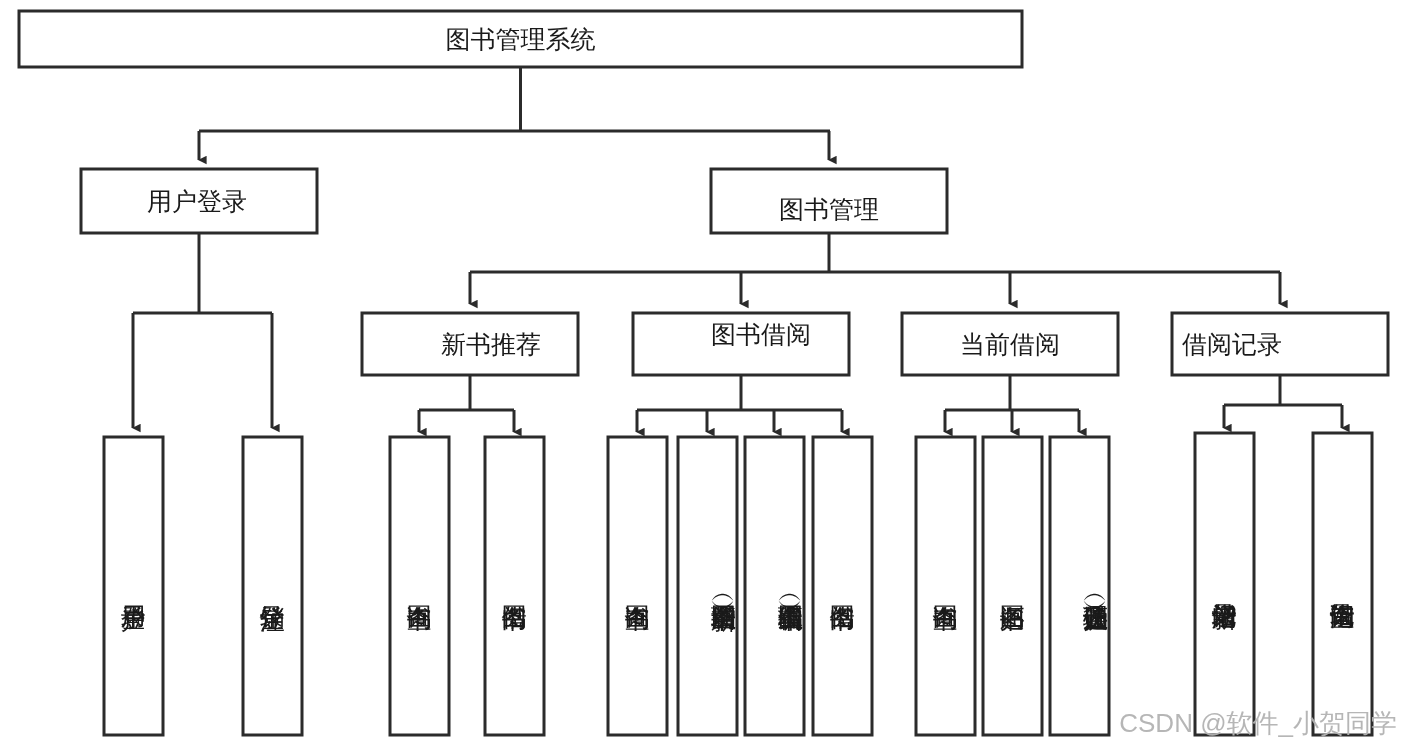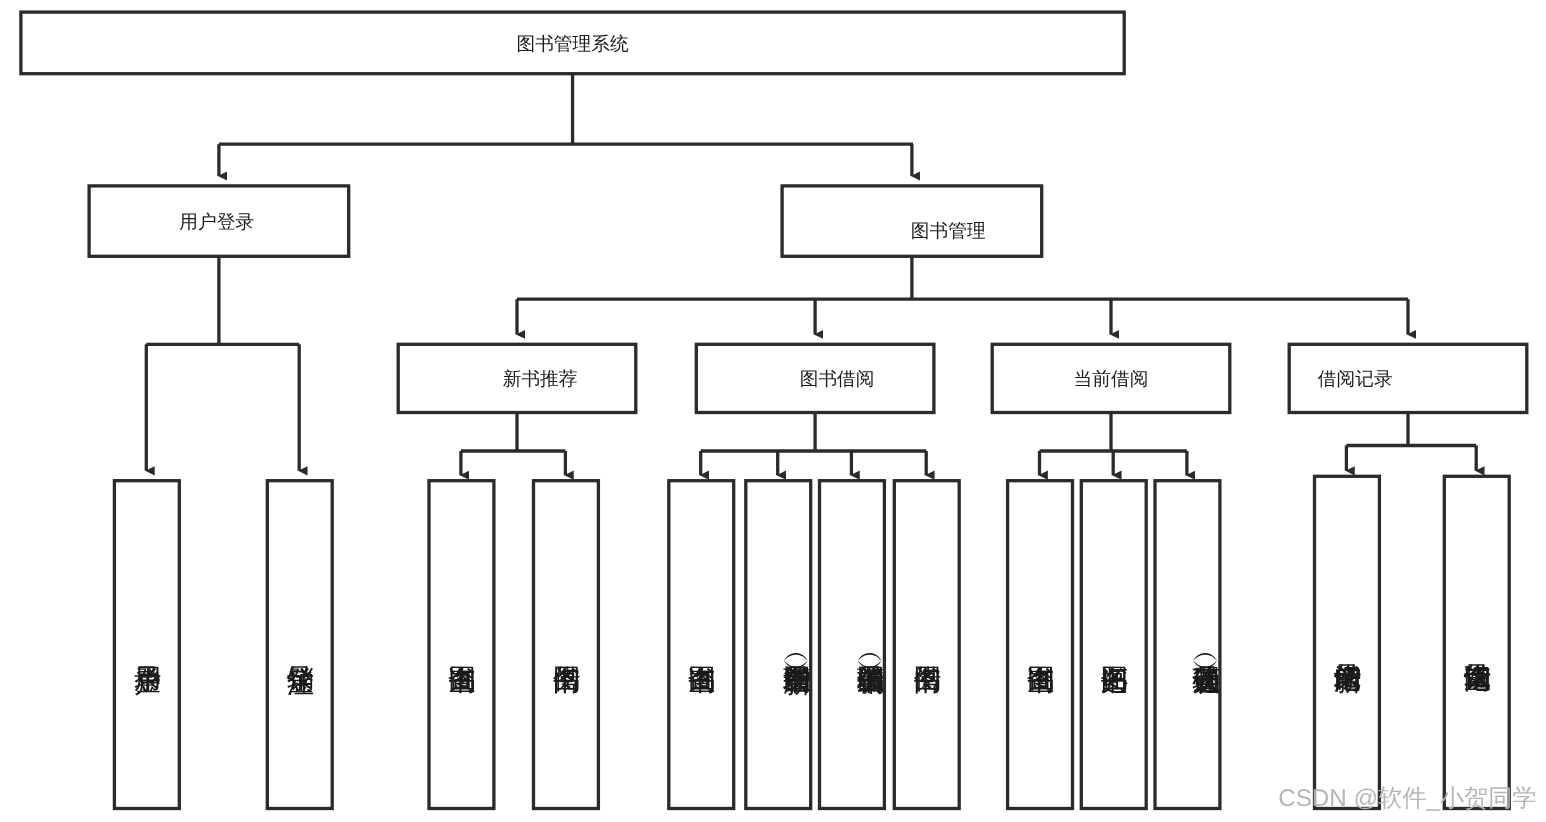--- a/index.html
+++ b/index.html
@@ -52,30 +52,30 @@
     letter-spacing: 0px;
     text-align: center;
     pointer-events: none;
   }
   .hlabel-wrap {
     position: absolute;
     display: flex;
     align-items: center;
     justify-content: center;
     font-family: "Liberation Sans", "DejaVu Sans", sans-serif;
-    font-size: 17px;
+    font-size: 25px;
     color: #1a1a1a;
     pointer-events: none;
   }
   .watermark {
     position: absolute;
     right: 8px;
     bottom: 6px;
     font-family: "Liberation Sans", "DejaVu Sans", sans-serif;
-    font-size: 22px;
+    font-size: 26px;
     color: #b3b3b3;
     white-space: nowrap;
     opacity: 0.95;
   }
 </style>
 </head>
 <body>
 
 <div id="diagram-root">
 
@@ -165,24 +165,24 @@
     <rect class="node-rect" x="983" y="437" width="59" height="298"></rect>
     <rect class="node-rect" x="1050" y="437" width="59" height="298"></rect>
 
     <rect class="node-rect" x="1195" y="433" width="59" height="302"></rect>
     <rect class="node-rect" x="1313" y="433" width="59" height="302"></rect>
   </svg>
 
   <div class="hlabel-wrap" style="left:19px; top:11px; width:1003px; height:56px;">图书管理系统</div>
 
   <div class="hlabel-wrap" style="left:81px; top:169px; width:232px; height:64px;">用户登录</div>
-  <div class="hlabel-wrap" style="left:711px; top:169px; width:236px; height:80px;padding-left:33px;">图书管理</div>
+  <div class="hlabel-wrap" style="left:711px; top:169px; width:236px; height:80px;">图书管理</div>
 
   <div class="hlabel-wrap" style="left:362px; top:313px; width:258px; height:62px;">新书推荐</div>
-  <div class="hlabel-wrap" style="left:633px; top:313px; width:256px; height:62px;">图书借阅</div>
+  <div class="hlabel-wrap" style="left:633px; top:303px; width:256px; height:62px;">图书借阅</div>
   <div class="hlabel-wrap" style="left:902px; top:313px; width:216px; height:62px;text-align:right;">当前借阅</div>
   <div class="hlabel-wrap" style="left:1124px; top:313px; width:216px; height:62px;text-align:center;">借阅记录</div>
 
   <div class="vlabel-wrap" style="left:104px; top:437px; width:59px; height:298px;">用户登录</div>
   <div class="vlabel-wrap" style="left:243px; top:437px; width:59px; height:298px;">注销登录</div>
 
   <div class="vlabel-wrap" style="left:390px; top:437px; width:59px; height:298px;">查询图书</div>
   <div class="vlabel-wrap" style="left:485px; top:437px; width:59px; height:298px;">借阅图书</div>
 
   <div class="vlabel-wrap" style="left:608px; top:437px; width:59px; height:298px;">查询图书</div>

